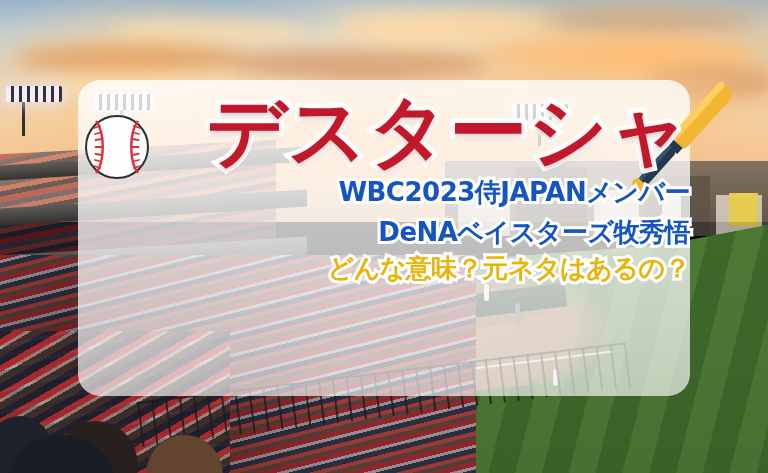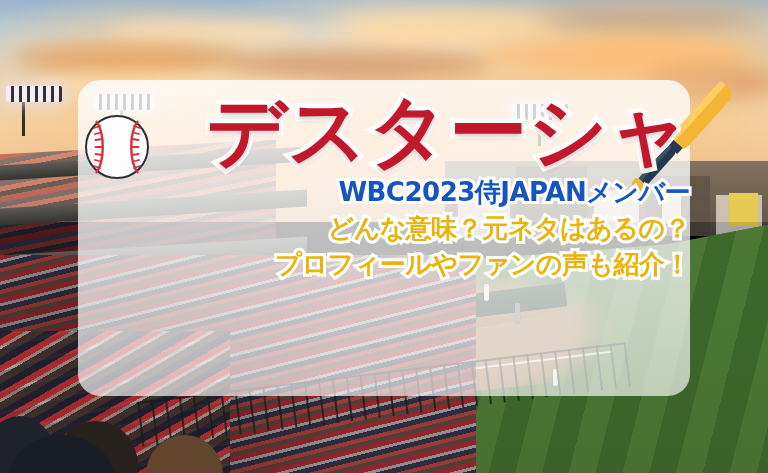--- a/index.html
+++ b/index.html
@@ -322,17 +322,17 @@
       <rect x="54" y="72" width="14" height="8" fill="#23394d"></rect>
       <rect x="55.5" y="78" width="11" height="48" rx="5" fill="#23394d"></rect>
       <rect x="55.5" y="78" width="4" height="48" rx="2" fill="#3d5a74" opacity=".8"></rect>
       <rect x="53" y="124" width="16" height="9" rx="4" fill="#f2b632"></rect>
     </g>
   </svg>
 
   <div class="text-wrap">
     <h1 class="title">デスターシャ</h1>
     <div class="sub blue">WBC2023侍JAPANメンバー</div>
+    <div class="sub blue">DeNAベイスターズ牧秀悟</div>
     <div class="sub black">どんな意味？元ネタはあるの？</div>
-    <div class="sub black">プロフィールやファンの声も紹介！</div>
   </div>
 
 </div>
 
 </body></html>

